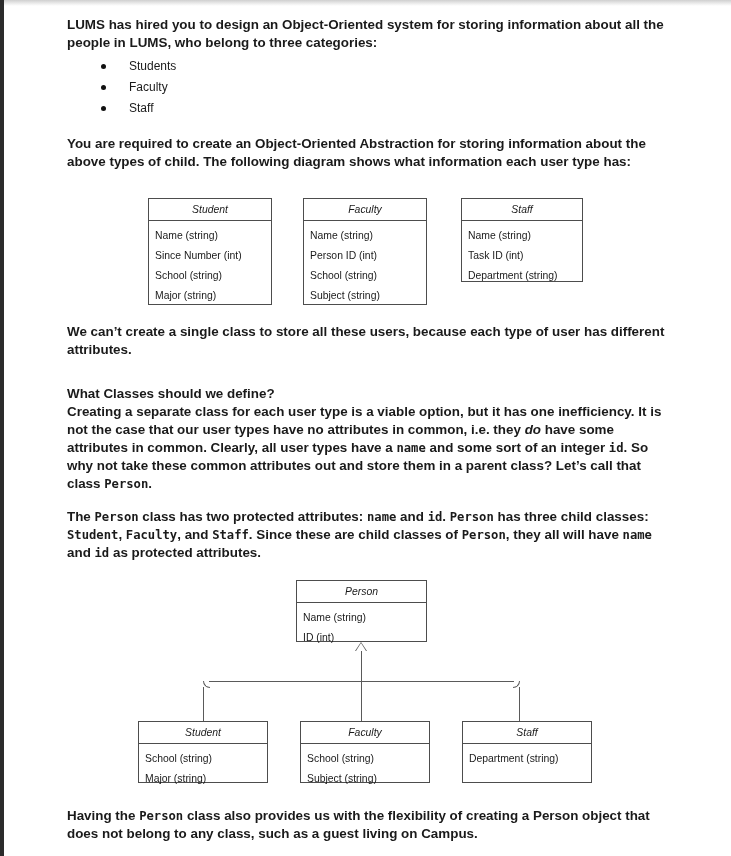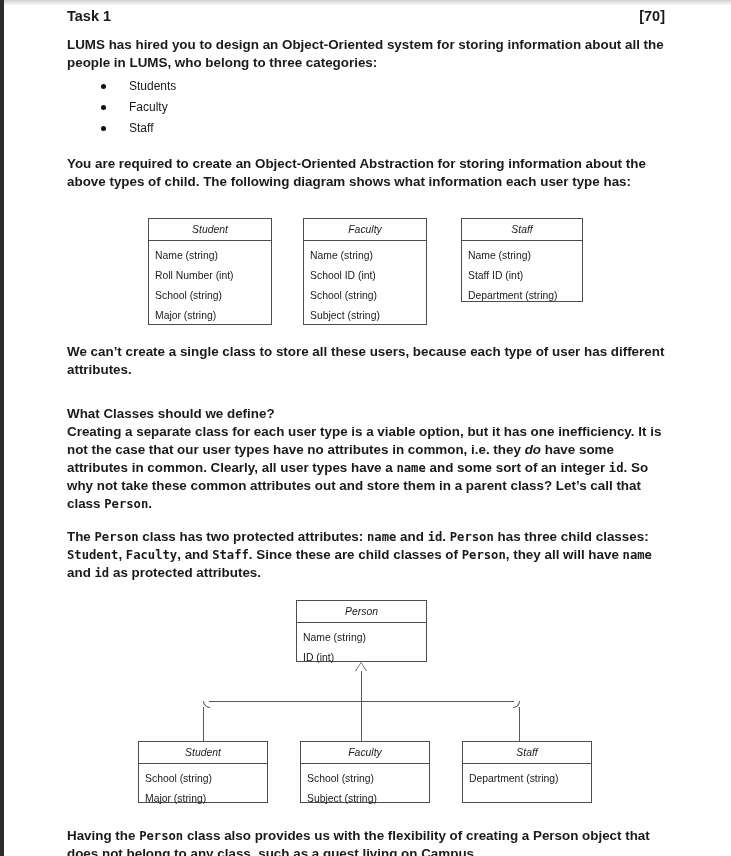--- a/index.html
+++ b/index.html
@@ -151,62 +151,58 @@
 </style>
 </head>
 <body>
 
 <div id="page-top-band"></div>
 <div id="page-left-edge"></div>
 <div id="page-left-edge-inner"></div>
 
 <div id="content">
 
-  <div class="task-header">
-    <span>Task 1</span>
-    <span class="marks">[70]</span>
-  </div>
 
   <div class="para">LUMS has hired you to design an Object-Oriented system for storing information about all the people in LUMS, who belong to three categories:</div>
 
   <ul class="bullets">
     <li><span>Students</span></li>
     <li><span>Faculty</span></li>
     <li><span>Staff</span></li>
   </ul>
 
   <div class="para" style="margin-top:16px">You are required to create an Object-Oriented Abstraction for storing information about the above types of child. The following diagram shows what information each user type has:</div>
 
   <div class="diagram" id="diagram-attributes">
 
     <div class="uml-box" style="left:81px; top:3px; width:124px; height:107px;">
       <div class="uml-title">Student</div>
       <div class="uml-attrs">
         <div class="uml-attr">Name (string)</div>
-        <div class="uml-attr">Roll Number (int)</div>
+        <div class="uml-attr">Since Number (int)</div>
         <div class="uml-attr">School (string)</div>
         <div class="uml-attr">Major (string)</div>
       </div>
     </div>
 
     <div class="uml-box" style="left:236px; top:3px; width:124px; height:107px;">
       <div class="uml-title">Faculty</div>
       <div class="uml-attrs">
         <div class="uml-attr">Name (string)</div>
-        <div class="uml-attr">School ID (int)</div>
+        <div class="uml-attr">Person ID (int)</div>
         <div class="uml-attr">School (string)</div>
         <div class="uml-attr">Subject (string)</div>
       </div>
     </div>
 
     <div class="uml-box" style="left:394px; top:3px; width:122px; height:84px;">
       <div class="uml-title">Staff</div>
       <div class="uml-attrs">
         <div class="uml-attr">Name (string)</div>
-        <div class="uml-attr">Staff ID (int)</div>
+        <div class="uml-attr">Task ID (int)</div>
         <div class="uml-attr">Department (string)</div>
       </div>
     </div>
 
   </div>
 
   <div class="para tight">We can’t create a single class to store all these users, because each type of user has different attributes.</div>
   <div class="para" style="margin-top:26px">What Classes should we define?</div>
 
   <div class="para tight"><span>Creating a separate class for each user type is a viable option, but it has one inefficiency. It is not the case that our user types have no attributes in common, i.e. they </span><span class="ital">do</span><span> have some attributes in common. Clearly, all user types have a </span><span class="mono">name</span><span> and some sort of an integer </span><span class="mono">id</span><span>. So why not take these common attributes out and store them in a parent class? Let’s call that class </span><span class="mono">Person</span><span>.</span></div>

